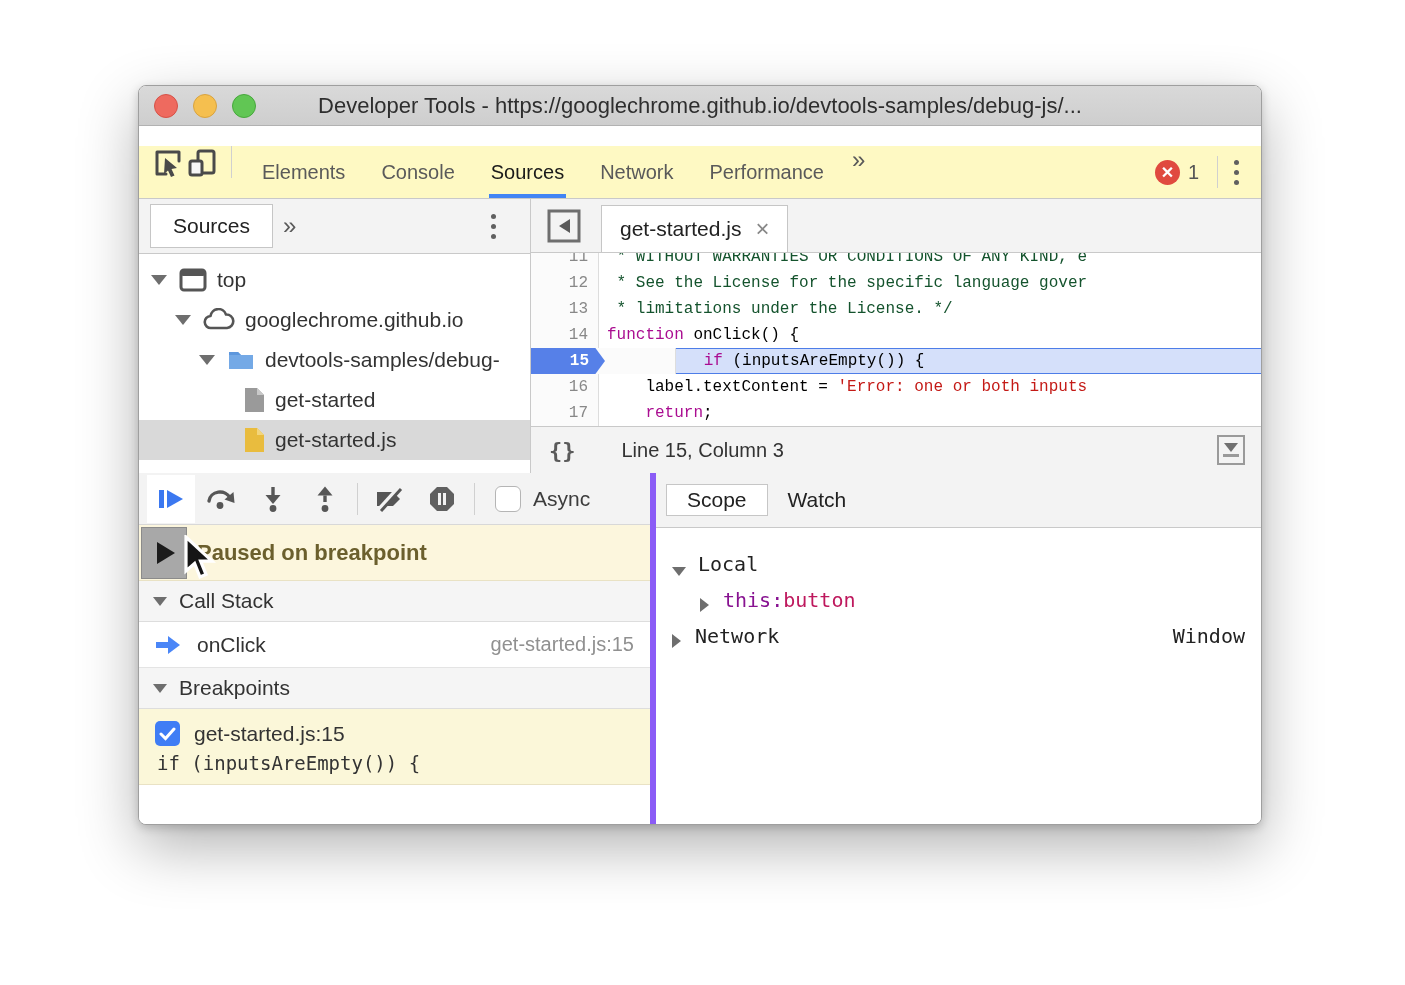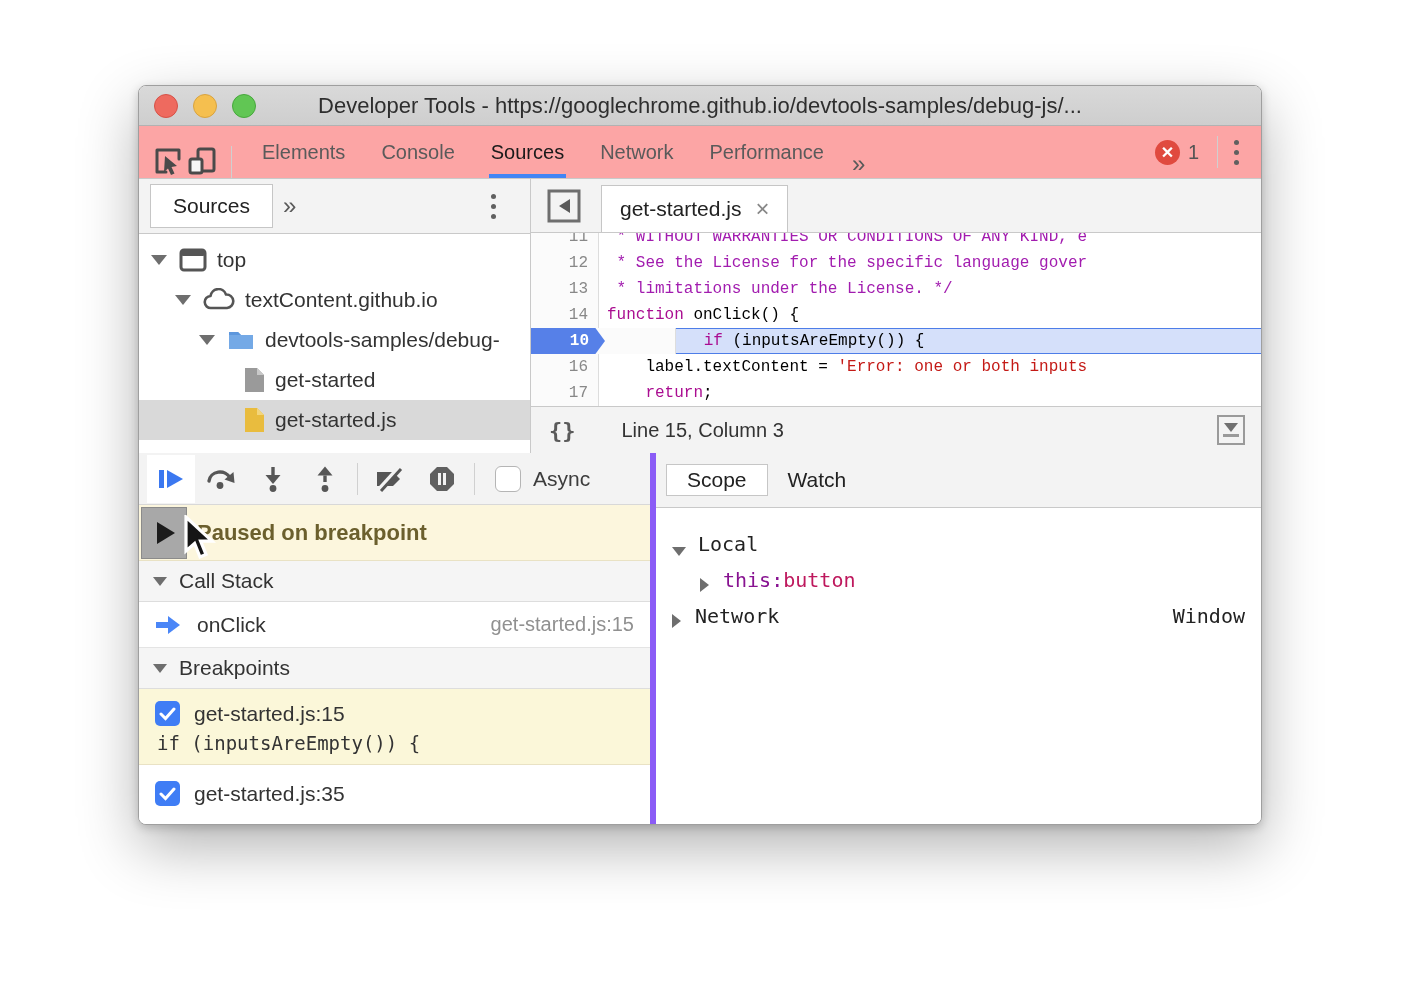--- a/index.html
+++ b/index.html
@@ -16,22 +16,22 @@
               border-bottom:1px solid #b2b2b2; display:flex; align-items:center; position:relative; }
   .traffic { position:absolute; left:15px; top:8px; display:flex; gap:15px; }
   .light { width:24px; height:24px; border-radius:50%; }
   .light.red { background:#ee6a5f; border:1px solid #d65147; }
   .light.yellow { background:#f5bf4f; border:1px solid #d8a340; }
   .light.green { background:#61c654; border:1px solid #47a73c; }
   .win-title { width:100%; text-align:center; font-size:22px; color:#2e2e2e; padding:0 130px;
                white-space:nowrap; overflow:hidden; text-overflow:ellipsis; }
 
   
-  .devbar { height:53px; flex:0 0 53px; background:#fca5a5; border-bottom:1px solid #c9c9c9;
-            display:flex; align-items:flex-end; position:relative; }
+  .devbar { height:53px; flex:0 0 53px; background:#fef9c3; border-bottom:1px solid #c9c9c9;
+            display:flex; align-items:flex-start; position:relative;margin-top:20px; }
   .toolbtn { width:34px; height:34px; display:flex; align-items:center; justify-content:center; }
   .toolbtn:first-child { margin-left:12px; }
   .vsep { width:1px; height:32px; background:#d0d0d0; margin:0 12px; }
   .tabs { display:flex; height:100%; align-items:stretch; }
   .tab { display:flex; align-items:center; padding:0 2px; margin:0 16px; font-size:20px;
          color:#5a5a5a; position:relative; cursor:default; }
   .tab.active { color:#1a1a1a; }
   .tab.active::after { content:""; position:absolute; left:0; right:0; bottom:0; height:4px; background:#4285f4; }
   .overflow-chevron { font-size:24px; color:#5a5a5a; margin:0 10px; }
   .devbar-right { position:absolute; right:10px; display:flex; align-items:center; height:100%; }
@@ -71,21 +71,21 @@
   .file-tab { margin-left:70px; background:#fff; border:1px solid #c6c6c6; border-bottom:none;
               height:47px; display:flex; align-items:center; padding:0 18px; font-size:21px; color:#222; gap:14px; }
   .tab-close { color:#888; font-size:24px; line-height:1; }
   .code { flex:1; overflow:hidden; background:#fff; font-family:Liberation Mono, monospace;
           font-size:16px; position:relative; }
   .code-line { display:flex; height:26px; line-height:26px; white-space:pre; }
   .code-line:first-child { margin-top:-9px; }
   .gutter { flex:0 0 68px; text-align:right; padding-right:10px; color:#888;
             background:#fbfbfb; border-right:1px solid #ddd; position:relative; }
   .line-content { flex:1; padding-left:8px; min-width:0; }
-  .tok-comment { color:#a21caf; }
+  .tok-comment { color:#14532d; }
   .tok-kw { color:#aa0d91; }
   .tok-str { color:#c41a16; }
   .exec-content { background:#d5e0fa; border-top:1px solid #4d7de8; border-bottom:1px solid #4d7de8;
                   height:26px; line-height:24px; }
   .exec-marker { position:absolute; left:0; top:0; width:74px; height:26px; background:#5680e8;
                  clip-path:polygon(0 0, 87% 0, 100% 50%, 87% 100%, 0 100%);
                  color:#fff; text-align:right; padding-right:16px; z-index:2; font-weight:bold; }
   .status-bar { flex:0 0 47px; background:#f3f3f3; border-top:1px solid #c9c9c9;
                 display:flex; align-items:center; position:relative; }
   .pp-btn { font-family:"DejaVu Sans Mono", monospace; font-size:22px; font-weight:bold;
@@ -238,21 +238,21 @@
 
           <div class="tree-row" style="padding-left:34px;">
             <span class="tw">
                 <span class="tri-down"></span>
               </span>
             <span class="tree-icon">
               <svg width="32" height="24" viewBox="0 0 32 24">
                   <path d="M8 20 a6 6 0 0 1 -0.5-12 A8 8 0 0 1 23 6.5 A6 6 0 0 1 24 20 Z" stroke="#555" stroke-width="2.6" fill="none" stroke-linejoin="round"></path>
                 </svg>
             </span>
-            <span>textContent.github.io</span>
+            <span>googlechrome.github.io</span>
           </div>
 
           <div class="tree-row" style="padding-left:58px;">
             <span class="tw">
                 <span class="tri-down"></span>
               </span>
             <span class="tree-icon">
               <svg width="28" height="24" viewBox="0 0 28 24">
                   <path d="M2 4 h9 l3 3 h12 v14 h-24 Z" fill="#74a9e6"></path>
                   <path d="M2 4 h9 l3 3 h-12 Z" fill="#5d97dd"></path>
@@ -310,21 +310,21 @@
           <div class="code-line">
             <div class="gutter">13</div>
             <div class="line-content"><span class="tok-comment"> * limitations under the License. */</span></div>
           </div>
           <div class="code-line">
             <div class="gutter">14</div>
             <div class="line-content"><span class="tok-kw">function</span><span> onClick() {</span></div>
           </div>
           <div class="code-line">
             <div class="gutter">
-              <div class="exec-marker">10</div>
+              <div class="exec-marker">15</div>
             </div>
             <div class="line-content exec-content"><span>  </span><span class="tok-kw">if</span><span> (inputsAreEmpty()) {</span></div>
           </div>
           <div class="code-line">
             <div class="gutter">16</div>
             <div class="line-content"><span>    label.textContent = </span><span class="tok-str">'Error: one or both inputs</span></div>
           </div>
           <div class="code-line">
             <div class="gutter">17</div>
             <div class="line-content"><span>    </span><span class="tok-kw">return</span><span>;</span></div>
@@ -431,30 +431,20 @@
             <span class="checkbox">
               <svg width="17" height="14" viewBox="0 0 17 14">
                   <path d="M2 7 L6.5 11.5 L15 2" stroke="#fff" stroke-width="3" fill="none" stroke-linecap="round"></path>
                 </svg>
             </span>
             <span>get-started.js:15</span>
           </div>
           <div class="bp-code">if (inputsAreEmpty()) {</div>
         </div>
 
-        <div class="bp-item plain">
-          <div class="bp-row">
-            <span class="checkbox">
-              <svg width="17" height="14" viewBox="0 0 17 14">
-                  <path d="M2 7 L6.5 11.5 L15 2" stroke="#fff" stroke-width="3" fill="none" stroke-linecap="round"></path>
-                </svg>
-            </span>
-            <span>get-started.js:35</span>
-          </div>
-        </div>
       </div>
 
       <div class="scope">
         <div class="scope-tabbar">
           <div class="scope-tab active">Scope</div>
           <div class="scope-tab">Watch</div>
         </div>
         <div class="scope-body">
           <div class="scope-row">
             <span class="tri-down"></span>

